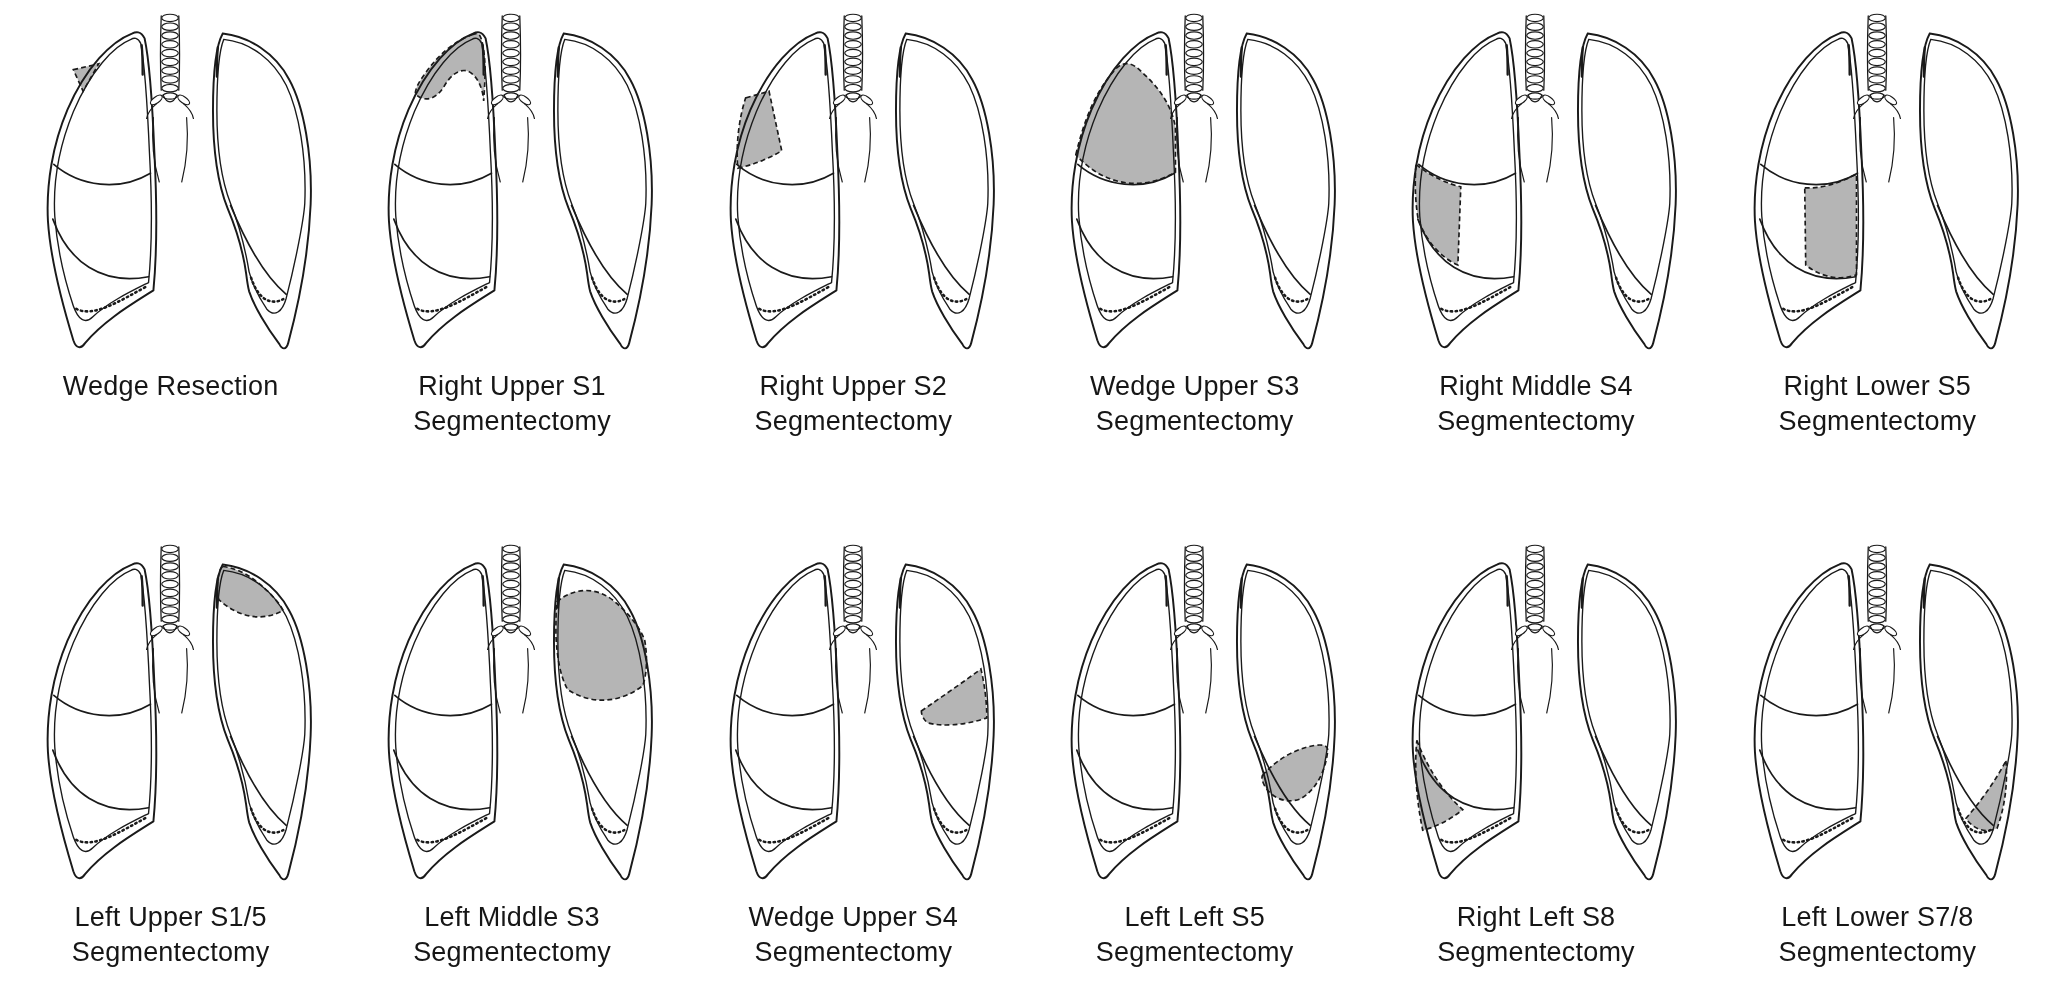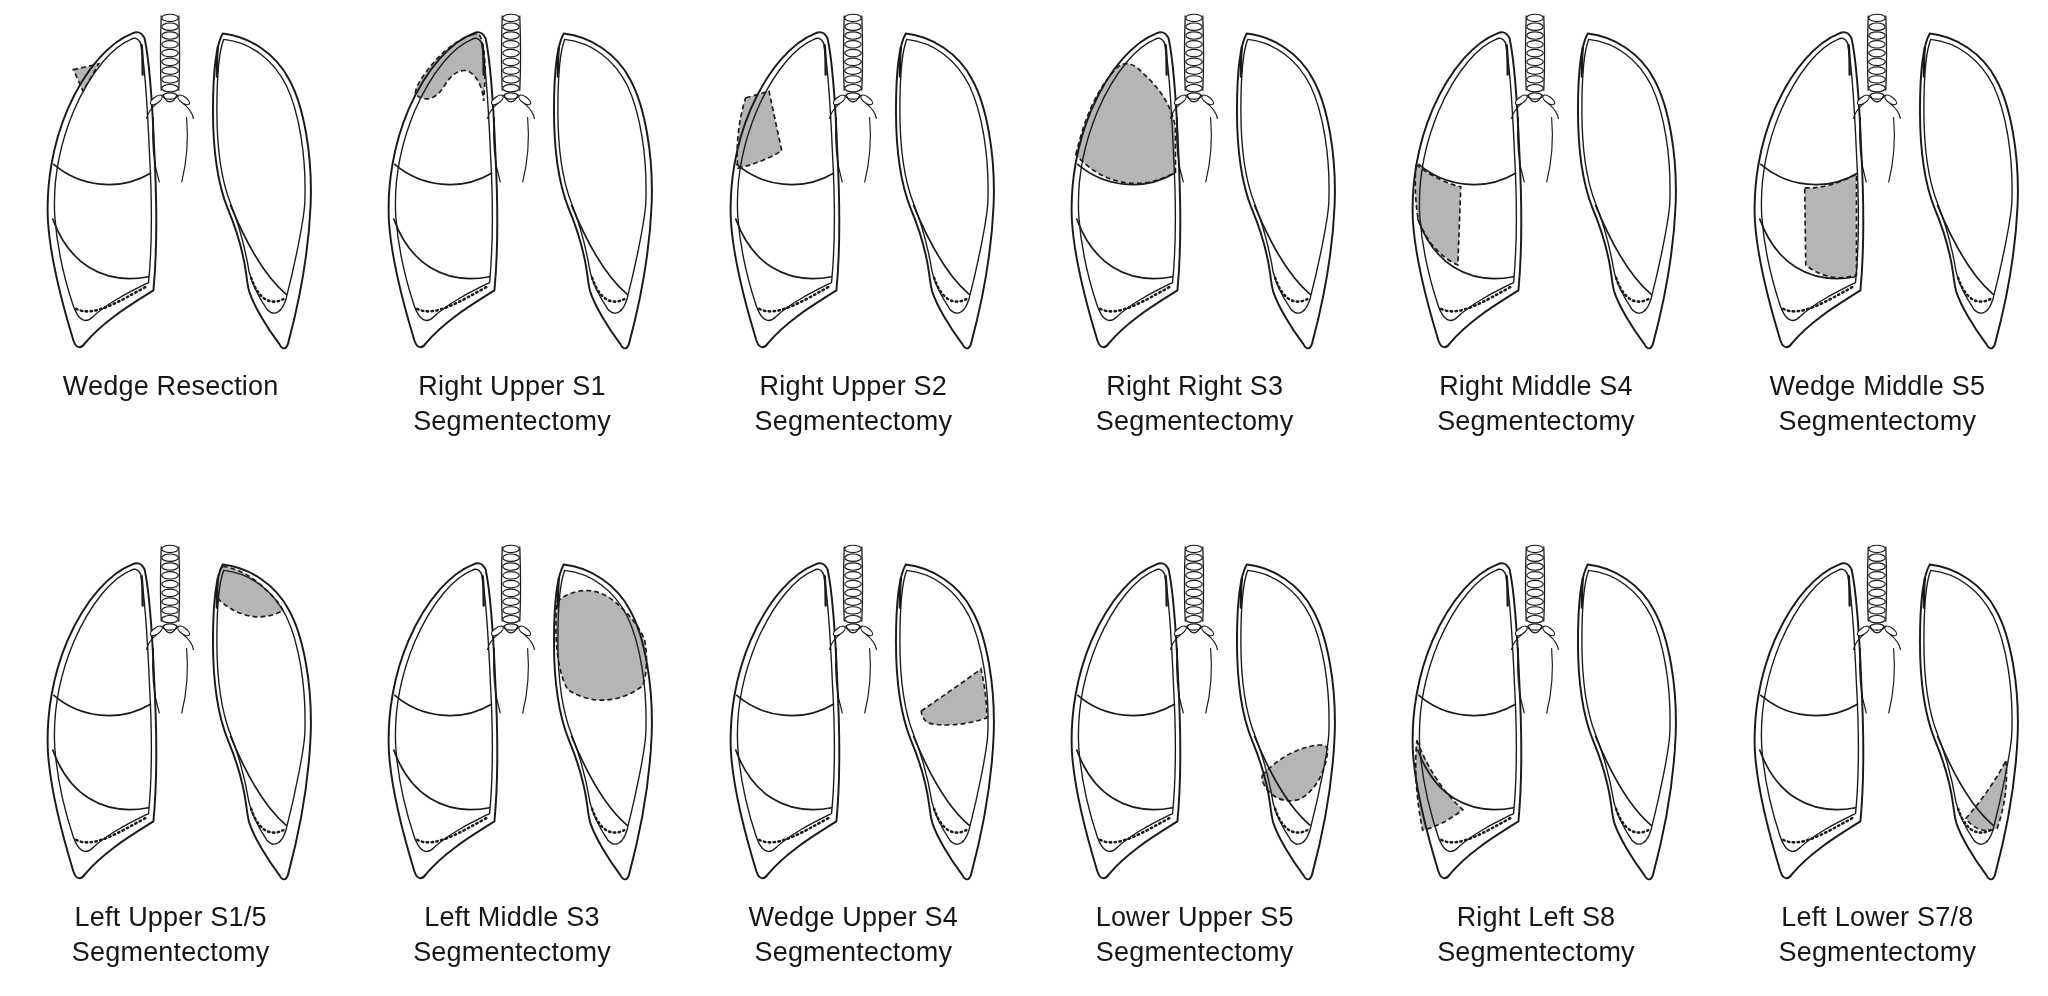--- a/index.html
+++ b/index.html
@@ -104,21 +104,21 @@
           <div>Segmentectomy</div>
         </div>
       </div>
       <div class="cell row1">
         <svg viewBox="0 0 341 355">
           <use href="#lung-fill"></use>
           <path d="M49,150 C58,112 70,84 90,62 C98,54 107,55 117,66 C133,80 147,99 151,122 L151,168 C118,187 78,183 49,150 Z" fill="#b5b5b5" stroke="#1a1a1a" stroke-width="1.7" stroke-dasharray="5 3.2"></path>
           <use href="#lung-lines"></use>
         </svg>
         <div class="caption">
-          <div>Right Right S3</div>
+          <div>Wedge Upper S3</div>
           <div>Segmentectomy</div>
         </div>
       </div>
       <div class="cell row1">
         <svg viewBox="0 0 341 355">
           <use href="#lung-fill"></use>
           <path d="M48,160 C66,174 82,180 94,183 L91,263 C72,255 56,235 50,214 C47,195 47,177 48,160 Z" fill="#b5b5b5" stroke="#1a1a1a" stroke-width="1.7" stroke-dasharray="5 3.2"></path>
           <use href="#lung-lines"></use>
         </svg>
         <div class="caption">
@@ -126,21 +126,21 @@
           <div>Segmentectomy</div>
         </div>
       </div>
       <div class="cell row1">
         <svg viewBox="0 0 341 355">
           <use href="#lung-fill"></use>
           <path d="M96,184 C114,185 131,179 149,170 L149,273 C128,281 108,272 97,263 Z" fill="#b5b5b5" stroke="#1a1a1a" stroke-width="1.7" stroke-dasharray="5 3.2"></path>
           <use href="#lung-lines"></use>
         </svg>
         <div class="caption">
-          <div>Wedge Middle S5</div>
+          <div>Right Lower S5</div>
           <div>Segmentectomy</div>
         </div>
       </div>
       <div class="cell row2">
         <svg viewBox="0 0 341 355">
           <use href="#lung-fill"></use>
           <path d="M224,28 C244,30 265,45 283,68 L286,73 C264,85 240,80 220,62 C218,56 218,44 220,36 C221,32 222,29 224,28 Z" fill="#b5b5b5" stroke="#1a1a1a" stroke-width="1.7" stroke-dasharray="5 3.2"></path>
           <use href="#lung-lines"></use>
         </svg>
         <div class="caption">
@@ -170,21 +170,21 @@
           <div>Segmentectomy</div>
         </div>
       </div>
       <div class="cell row2">
         <svg viewBox="0 0 341 355">
           <use href="#lung-fill"></use>
           <path d="M240,242 C254,226 274,214 295,211 C303,210 307,212 307,216 C305,237 295,257 279,266 C262,272 248,263 242,252 C240,248 239,245 240,242 Z" fill="#b5b5b5" stroke="#1a1a1a" stroke-width="1.7" stroke-dasharray="5 3.2"></path>
           <use href="#lung-lines"></use>
         </svg>
         <div class="caption">
-          <div>Lower Upper S5</div>
+          <div>Left Left S5</div>
           <div>Segmentectomy</div>
         </div>
       </div>
       <div class="cell row2">
         <svg viewBox="0 0 341 355">
           <use href="#lung-fill"></use>
           <path d="M49,206 C62,240 81,264 96,277 C81,289 65,296 55,298 C49,270 46,236 49,206 Z" fill="#b5b5b5" stroke="#1a1a1a" stroke-width="1.7" stroke-dasharray="5 3.2"></path>
           <use href="#lung-lines"></use>
         </svg>
         <div class="caption">

